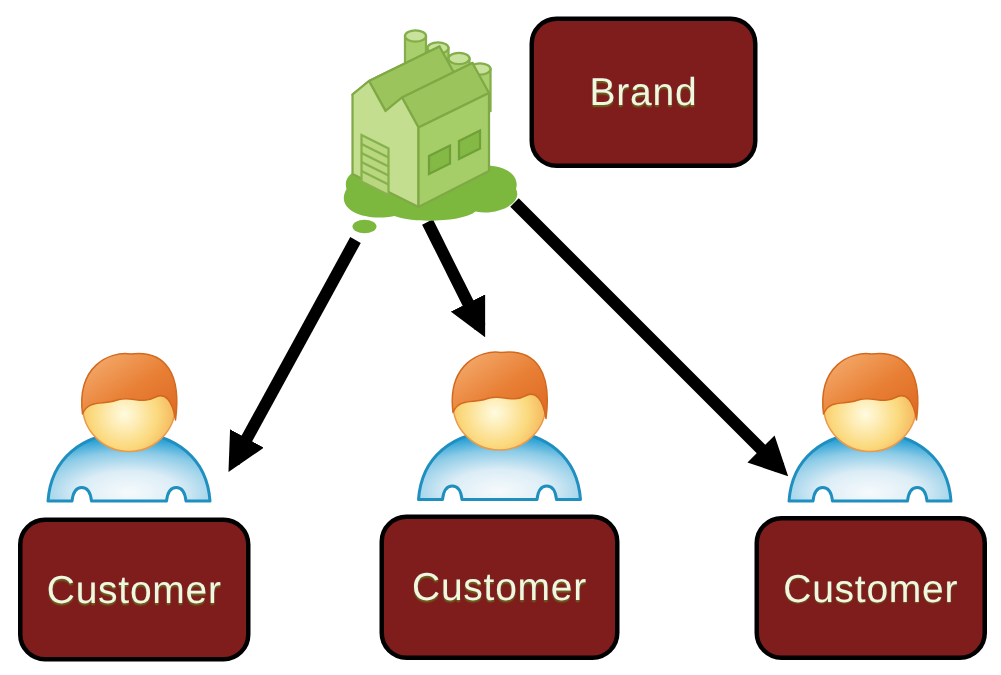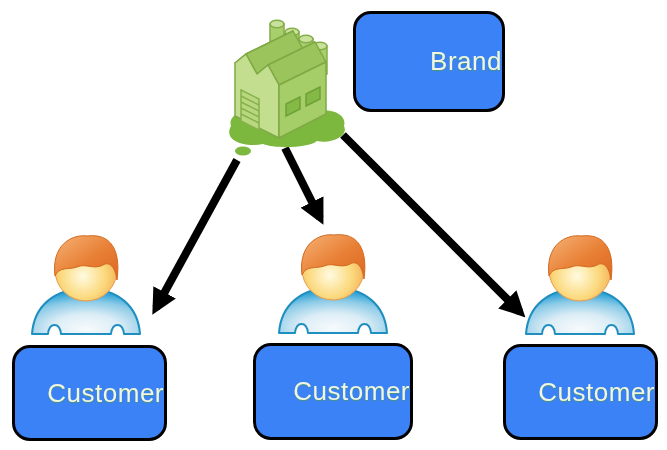--- a/index.html
+++ b/index.html
@@ -7,24 +7,24 @@
     position:relative;
     width:667px;height:450px;
     background:#ffffff;
     font-family:"Liberation Sans", sans-serif;
     overflow:hidden;
   }
   .layer{position:absolute;left:0;top:0;}
   .node-box{
     position:absolute;
     box-sizing:border-box;
-    background:#3b82f6;
+    background:#7f1d1d;
     border:3px solid #000000;
     border-radius:18px;
-    display:flex;align-items:center;justify-content:flex-end;
+    display:flex;align-items:center;justify-content:center;
     color:#eff6e2;
     font-size:26px;
     letter-spacing:0.5px;
     text-shadow:0 1px 1px rgba(90,160,30,.55);
   }
   .box-brand{left:353px;top:11px;width:152px;height:101px;}
   .box-cust1{left:12px;top:345px;width:155px;height:96px;}
   .box-cust2{left:253px;top:343px;width:160px;height:97px;}
   .box-cust3{left:503px;top:344px;width:155px;height:96px;}
   .icon{position:absolute;}

